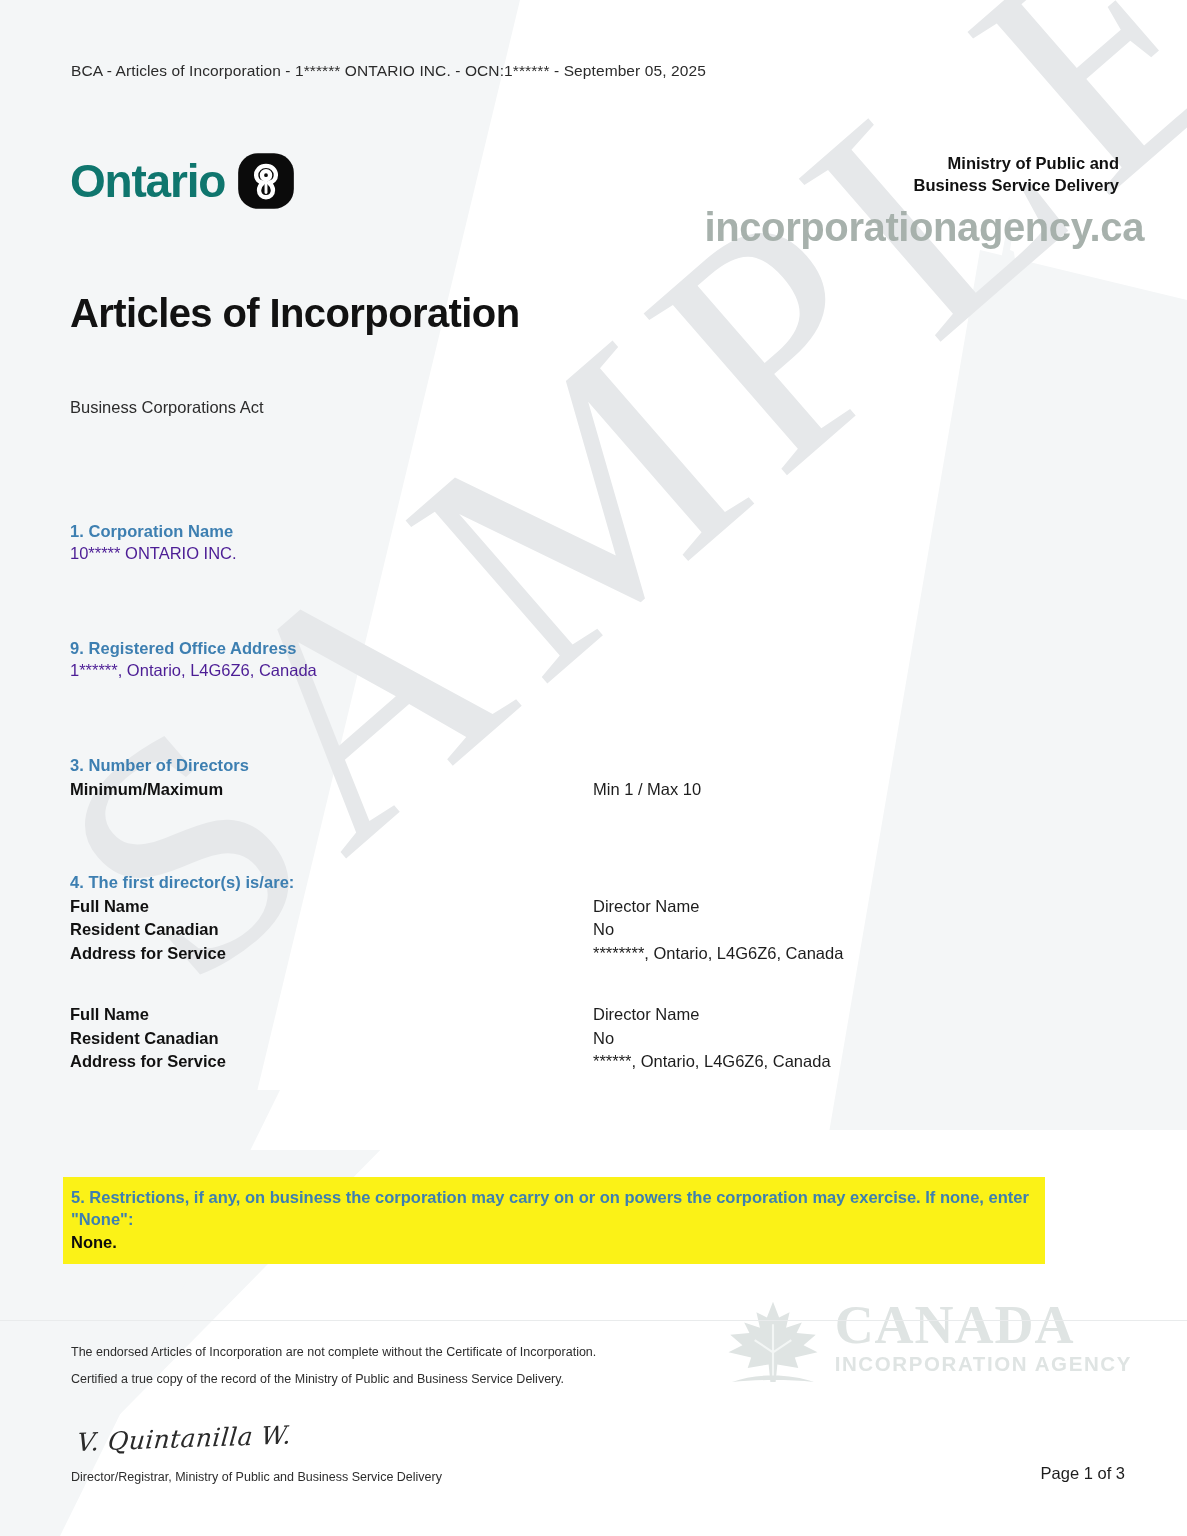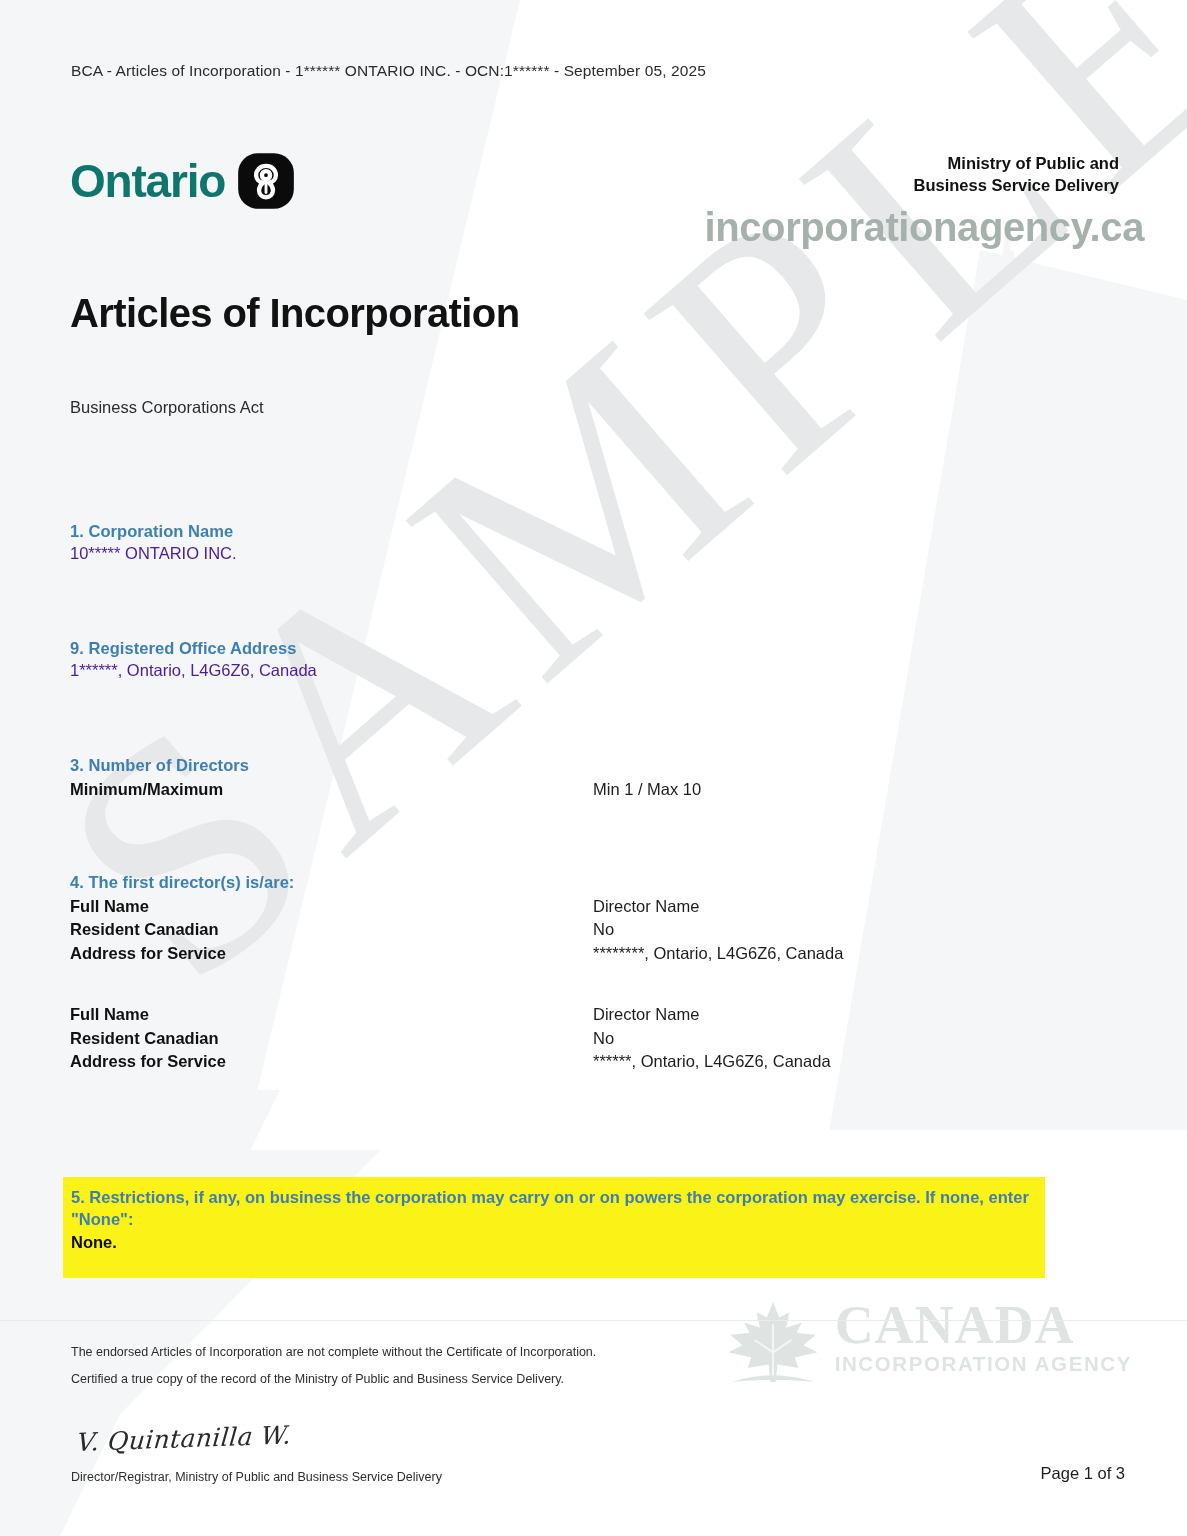--- a/index.html
+++ b/index.html
@@ -95,21 +95,21 @@
   .row .val { color:#1d1d1d; }
 
   .director-block { margin-top:2px; }
   .director-block + .director-block { margin-top:38px; }
 
   
   .restrict {
     position:absolute; left:63px; top:1177px;
     width:982px;
     background:#fbf217;
-    padding:9px 8px 26px 8px;
+    padding:9px 8px 12px 8px;
   }
   .restrict .r-head {
     font-size:16.5px; font-weight:bold; color:#3d7fb1;
     line-height:1.36;
   }
   .restrict .r-val {
     font-size:16.5px; font-weight:bold; color:#0d0d0d;
     margin-top:2px;
   }
 

